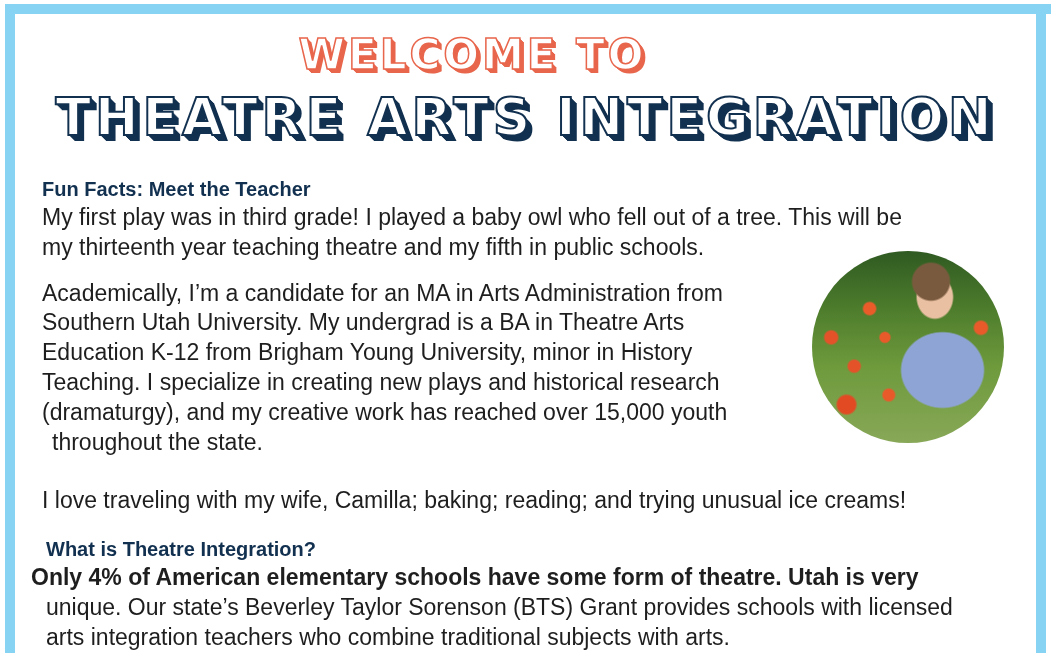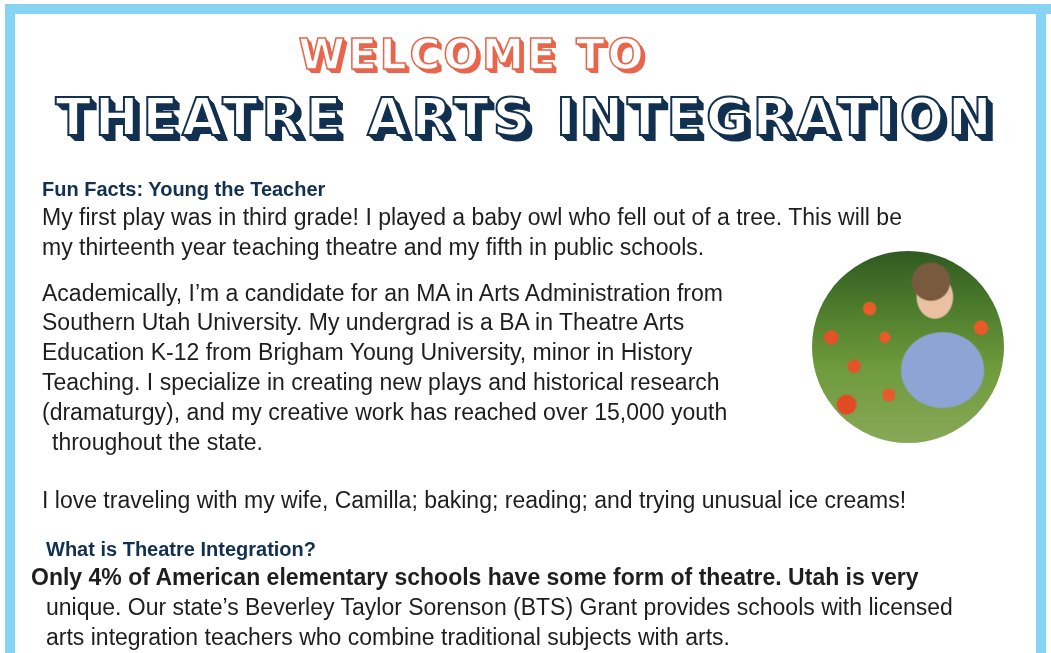--- a/index.html
+++ b/index.html
@@ -55,21 +55,21 @@
 </head>
 <body>
 
 <div class="frame-top"></div>
 <div class="frame-left"></div>
 <div class="frame-right"></div>
 
 <div class="welcome">WELCOME TO</div>
 <div class="main-title">THEATRE ARTS INTEGRATION</div>
 
-<div class="heading" style="left:42px; top:177px;">Fun Facts: Young the Teacher</div>
+<div class="heading" style="left:42px; top:177px;">Fun Facts: Meet the Teacher</div>
 
 <div>
   <p class="para" style="left:42px; top:202px;">My first play was in third grade! I played a baby owl who fell out of a tree. This will be</p>
   <p class="para" style="left:42px; top:232px;">my thirteenth year teaching theatre and my fifth in public schools.</p>
 </div>
 
 <div>
   <p class="para" style="left:42px; top:278px;">Academically,  I’m a candidate for an MA in Arts Administration from</p>
   <p class="para" style="left:42px; top:307px;">Southern Utah University. My undergrad is a BA in Theatre Arts</p>
   <p class="para" style="left:42px; top:337px;">Education K-12 from Brigham Young University, minor in History</p>

